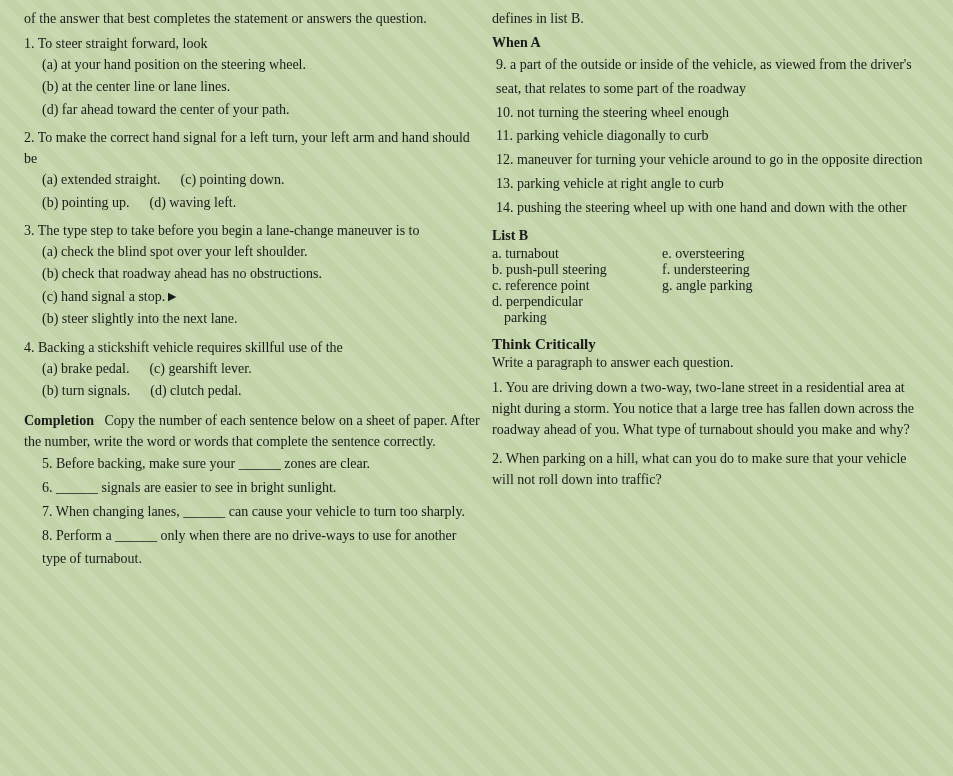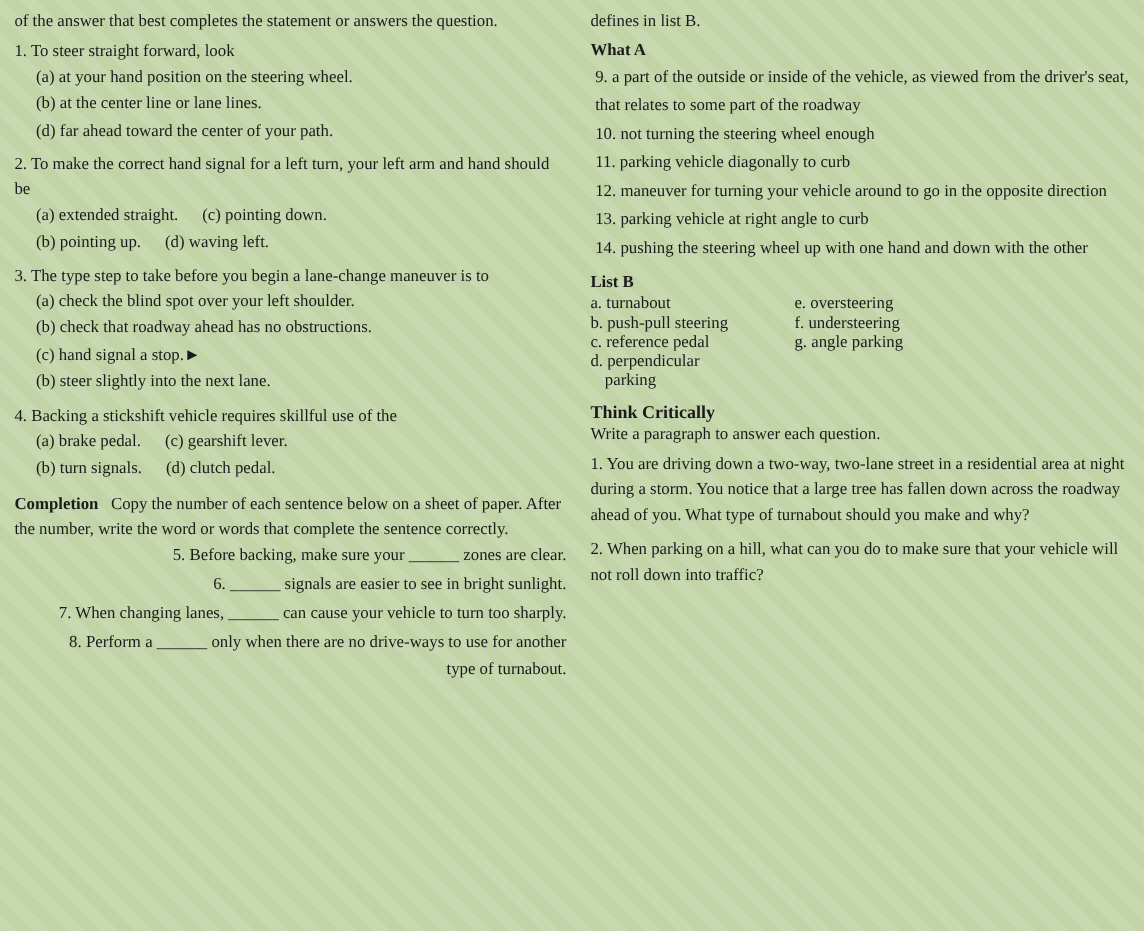--- a/index.html
+++ b/index.html
@@ -30,22 +30,22 @@
       color: #1a1a1a;
       width: 953px;
       min-height: 776px;
       overflow: hidden;
     }
 
     .page-container {
       display: flex;
       width: 953px;
       min-height: 776px;
-      padding: 8px 12px;
-      gap: 20px;
+      padding: 8px 24px;
+      gap: 8px;
     }
 
     .left-column {
       width: 460px;
       flex-shrink: 0;
     }
 
     .right-column {
       flex: 1;
     }
@@ -97,21 +97,20 @@
 
     .completion-intro {
       font-size: 14px;
       line-height: 1.5;
     }
 
     .completion-items {
       margin-left: 18px;
       font-size: 14px;
       line-height: 1.7;
-      text-align: right;
     }
 
     .list-a-b-section {
       margin-bottom: 10px;
     }
 
     .list-label {
       font-weight: bold;
       font-size: 14px;
       margin-bottom: 2px;
@@ -239,38 +238,38 @@
         <div>7. When changing lanes, ______ can cause your vehicle to turn too sharply.</div>
         <div>8. Perform a ______ only when there are no drive-ways to use for another type of turnabout.</div>
       </div>
     </div>
   </div>
 
   <div class="right-column">
     <p class="right-intro">defines in list B.</p>
 
     <div class="list-a-section">
-      <div class="list-label">What A</div>
+      <div class="list-label">When A</div>
       <div class="list-items">
         <div>9. a part of the outside or inside of the vehicle, as viewed from the driver's seat, that relates to some part of the roadway</div>
         <div>10. not turning the steering wheel enough</div>
         <div>11. parking vehicle diagonally to curb</div>
         <div>12. maneuver for turning your vehicle around to go in the opposite direction</div>
         <div>13. parking vehicle at right angle to curb</div>
         <div>14. pushing the steering wheel up with one hand and down with the other</div>
       </div>
     </div>
 
     <div class="list-a-b-section">
       <div class="list-label">List B</div>
       <div class="list-row">
         <div class="list-col">
           <div>a. turnabout</div>
           <div>b. push-pull steering</div>
-          <div>c. reference pedal</div>
+          <div>c. reference point</div>
           <div>d. perpendicular</div>
           <div style="margin-left:12px;">parking</div>
         </div>
         <div class="list-col">
           <div>e. oversteering</div>
           <div>f. understeering</div>
           <div>g. angle parking</div>
         </div>
       </div>
     </div>

